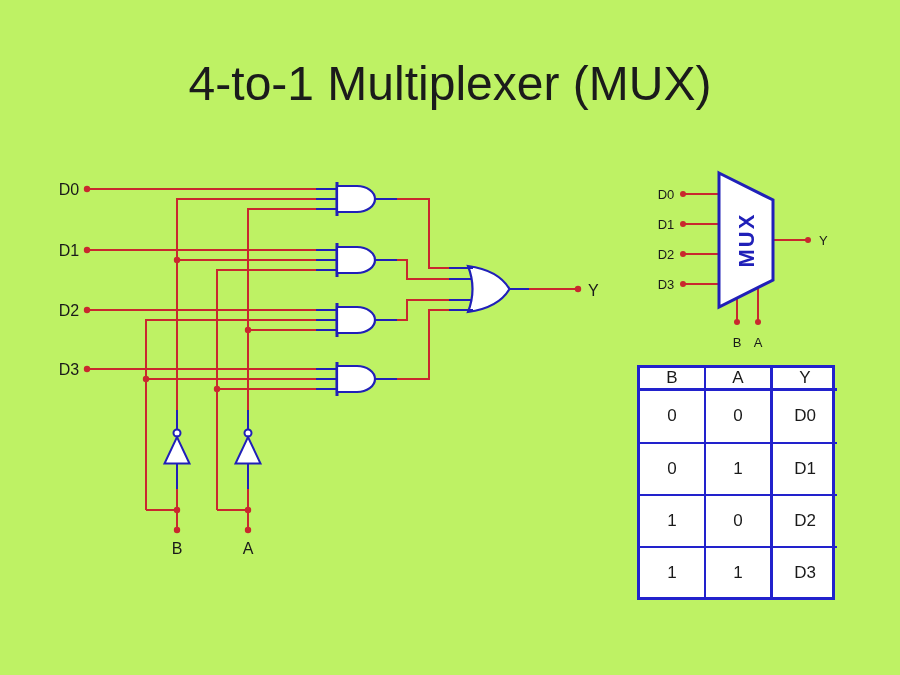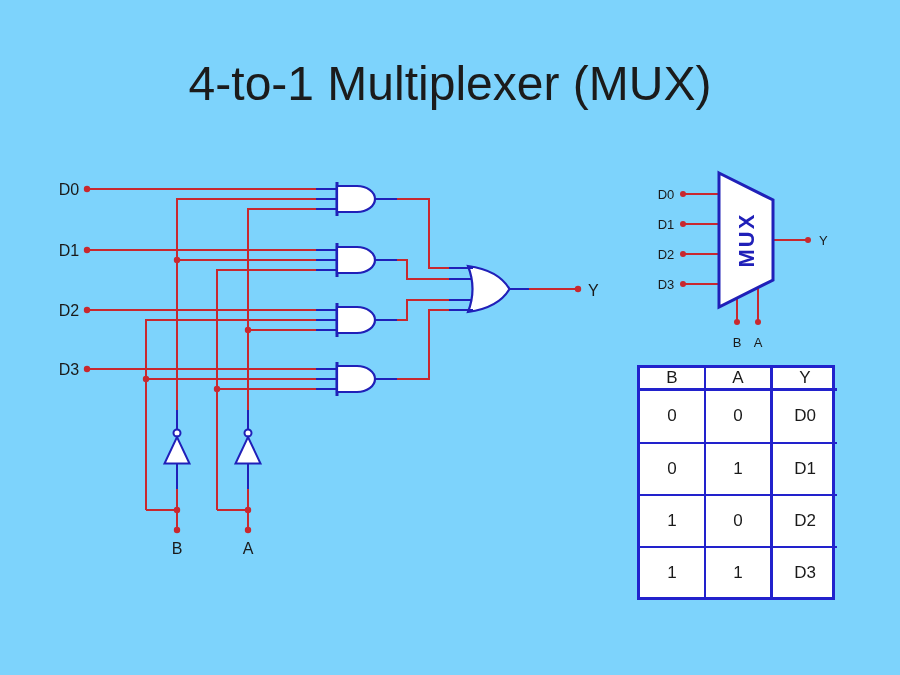--- a/index.html
+++ b/index.html
@@ -1,17 +1,17 @@
 <!DOCTYPE html>
 <html><head>
 <meta charset="utf-8">
 <style>
   html,body{margin:0;padding:0;background:#ffffff;}
   #slide{
-    position:relative;width:900px;height:675px;background:#7dd3fc;overflow:hidden;
+    position:relative;width:900px;height:675px;background:#bef264;overflow:hidden;
     font-family:"Liberation Sans",sans-serif;
   }
   #title{
     position:absolute;left:0;top:56px;width:900px;text-align:center;
     font-size:48px;font-weight:400;color:#1b1b1b;letter-spacing:0px;
   }
   svg{position:absolute;left:0;top:0;}
   svg text{font-family:"Liberation Sans",sans-serif;}
   .lbl{fill:#1a1a1a;font-size:16px;}
   .lbl-sm{fill:#1a1a1a;font-size:13px;}

